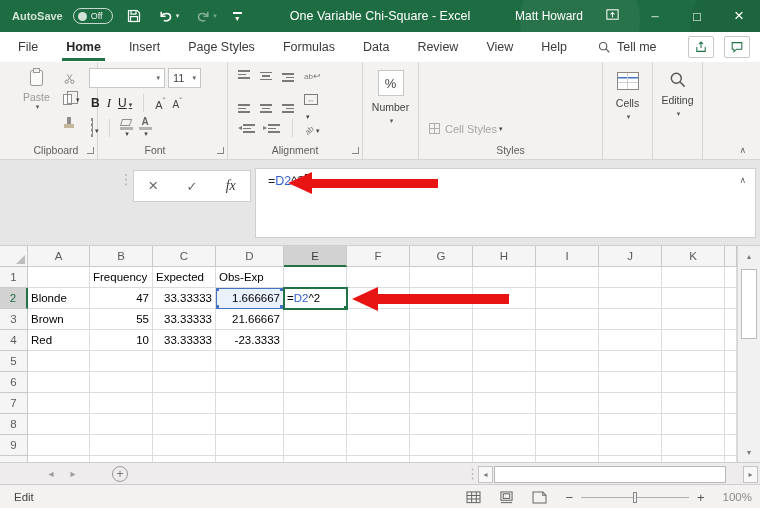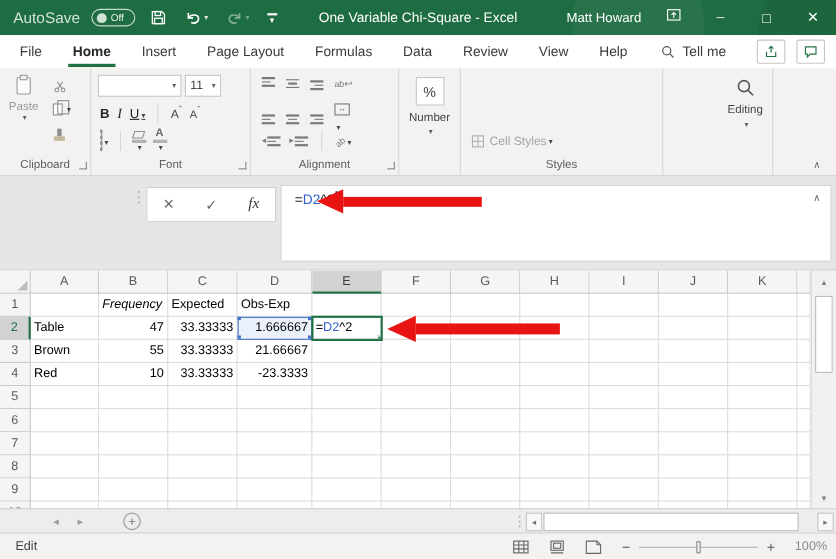--- a/index.html
+++ b/index.html
@@ -9,21 +9,21 @@
   *{box-sizing:border-box; margin:0; padding:0;}
   html,body{width:760px;height:508px;overflow:hidden;}
   body{font-family:"Liberation Sans",sans-serif; position:relative; background:#fff; color:#262626;}
 
   
   .titlebar{position:absolute;left:0;top:0;width:760px;height:32px;background:var(--tbar);color:#fff;overflow:hidden;}
   .deco{position:absolute;border-radius:50%;}
   .deco.a{width:120px;height:120px;right:120px;top:-40px;background:rgba(255,255,255,.05);}
   .deco.b{width:90px;height:90px;right:-20px;top:-20px;background:rgba(0,0,0,.06);}
   .qat{position:absolute;left:12px;top:0;height:32px;display:flex;align-items:center;gap:10px;}
-  .autosave-lbl{font-size:14px;color:rgba(255,255,255,.8);}
+  .autosave-lbl{font-size:11px;color:rgba(255,255,255,.8);font-weight:bold;}
   .toggle{width:40px;height:16px;border:1px solid rgba(255,255,255,.75);border-radius:9px;display:flex;align-items:center;gap:4px;padding:0 4px;cursor:default;}
   .toggle .knob{width:9px;height:9px;border-radius:50%;background:#cfe3d8;}
   .toggle em{font-style:normal;font-size:9px;color:rgba(255,255,255,.9);}
   .qbtn{display:flex;align-items:center;height:32px;padding:0 3px;}
   .qbtn svg{display:block;}
   .dd::after{content:"▾";font-size:7px;margin-left:2px;opacity:.85;}
   .qat-custom{display:flex;flex-direction:column;align-items:center;line-height:5px;font-size:8px;}
   .qat-custom .bar{width:9px;height:2px;background:#fff;margin-bottom:2px;}
   .win-title{position:absolute;left:0;top:0;width:760px;height:32px;display:flex;align-items:center;justify-content:center;font-size:12.5px;pointer-events:none;}
   .title-right{position:absolute;right:0;top:0;height:32px;display:flex;align-items:center;}
@@ -192,21 +192,21 @@
     <span class="win-btn min"></span>
     <span class="win-btn max"></span>
     <span class="win-btn cls"></span>
   </div>
 </div>
 
 <div class="tabbar">
   <span class="rtab">File</span>
   <span class="rtab active">Home</span>
   <span class="rtab">Insert</span>
-  <span class="rtab">Page Layout</span>
+  <span class="rtab">Page Styles</span>
   <span class="rtab">Formulas</span>
   <span class="rtab">Data</span>
   <span class="rtab">Review</span>
   <span class="rtab">View</span>
   <span class="rtab">Help</span>
   <span class="tellme">
     <svg width="14" height="14" viewBox="0 0 16 16">
         <circle cx="7" cy="7" r="4.2" fill="none" stroke="#5a5a5a" stroke-width="1.3"></circle>
         <path d="M10.2 10.2 14 14" stroke="#5a5a5a" stroke-width="1.3"></path>
       </svg>
@@ -222,21 +222,21 @@
     <span class="gr-box">
       <svg width="14" height="14" viewBox="0 0 16 16">
           <path d="M2.5 3h11v7.5h-6l-3 3v-3h-2z" fill="none" stroke="#217346" stroke-width="1.2"></path>
         </svg>
     </span>
   </span>
 </div>
 
 <div class="ribbon">
 
-  <div class="rgroup" style="left:0;width:83px;">
+  <div class="rgroup" style="left:15px;width:83px;">
     <div style="position:absolute;left:8px;top:8px;" class="bigbtn dd">
       <span class="clip-ic"></span>
       <span style="color:#9a9998;margin-top:5px;">Paste</span>
     </div>
     <div style="position:absolute;left:48px;top:6px;">
       <div class="minirow">
         <svg width="13" height="13" viewBox="0 0 16 16">
             <circle cx="4.5" cy="12" r="2" fill="none" stroke="#8f8e8d" stroke-width="1.2"></circle>
             <circle cx="11.5" cy="12" r="2" fill="none" stroke="#8f8e8d" stroke-width="1.2"></circle>
             <path d="M5.8 10.4 11 3M10.2 10.4 5 3" stroke="#8f8e8d" stroke-width="1.2"></path>
@@ -352,20 +352,27 @@
   </div>
 
   <div class="rgroup" style="left:419px;width:184px;">
     <div style="position:absolute;left:10px;top:56px;" class="minirow dd">
       <span class="sq-ic"></span>
       <span class="gtxt">Cell Styles</span>
     </div>
     <div class="glabel">Styles</div>
   </div>
 
+  <div class="rgroup" style="left:603px;width:50px;">
+    <div class="bigbtn" style="position:absolute;left:0;right:0;top:10px;">
+      <span class="cells-ic"></span>
+      <span style="margin-top:7px;">Cells</span>
+      <span class="dd"></span>
+    </div>
+  </div>
 
   <div class="rgroup" style="left:653px;width:50px;">
     <div class="bigbtn" style="position:absolute;left:0;right:0;top:8px;">
       <svg width="19" height="19" viewBox="0 0 16 16">
           <circle cx="7" cy="7" r="4.2" fill="none" stroke="#555" stroke-width="1.2"></circle>
           <path d="M10.2 10.2 14 14" stroke="#555" stroke-width="1.2"></path>
         </svg>
       <span style="margin-top:5px;">Editing</span>
       <span class="dd"></span>
     </div>
@@ -402,35 +409,35 @@
       <div class="col-h" style="width: 63px;">H</div>
       <div class="col-h" style="width: 63px;">I</div>
       <div class="col-h" style="width: 63px;">J</div>
       <div class="col-h" style="width: 63px;">K</div>
       <div class="col-h" style="width: 12px;"></div>
     </div>
   <div id="grid-body">
       <div class="g-row">
         <div class="row-h">1</div>
         <div class="cell" style="width: 62px;"></div>
-        <div class="cell" style="width: 63px; font-style: italic;">Frequency</div>
+        <div class="cell" style="width: 63px;">Frequency</div>
         <div class="cell" style="width: 63px;">Expected</div>
         <div class="cell" style="width: 68px;">Obs-Exp</div>
         <div class="cell" style="width: 63px;"></div>
         <div class="cell" style="width: 63px;"></div>
         <div class="cell" style="width: 63px;"></div>
         <div class="cell" style="width: 63px;"></div>
         <div class="cell" style="width: 63px;"></div>
         <div class="cell" style="width: 63px;"></div>
         <div class="cell" style="width: 63px;"></div>
         <div class="cell" style="width: 12px;"></div>
       </div>
       <div class="g-row">
         <div class="row-h active">2</div>
-        <div class="cell" style="width: 62px;">Table</div>
+        <div class="cell" style="width: 62px;">Blonde</div>
         <div class="cell num" style="width: 63px;">47</div>
         <div class="cell num" style="width: 63px;">33.33333</div>
         <div class="cell num ref-hl" style="width: 68px;">1.666667<span class="hdl" style="top: -1px; left: -1px;"></span><span class="hdl" style="bottom: -1px; left: -1px;"></span><span class="hdl" style="top: -1px; right: -1px;"></span><span class="hdl" style="right: -1px; bottom: -1px;"></span></div>
         <div class="cell active-cell" style="width: 63px;">
           <span>=</span>
           <span class="ref">D2</span>
           <span>^2</span>
           <span class="fill-handle"></span>
         </div>
         <div class="cell" style="width: 63px;"></div>

